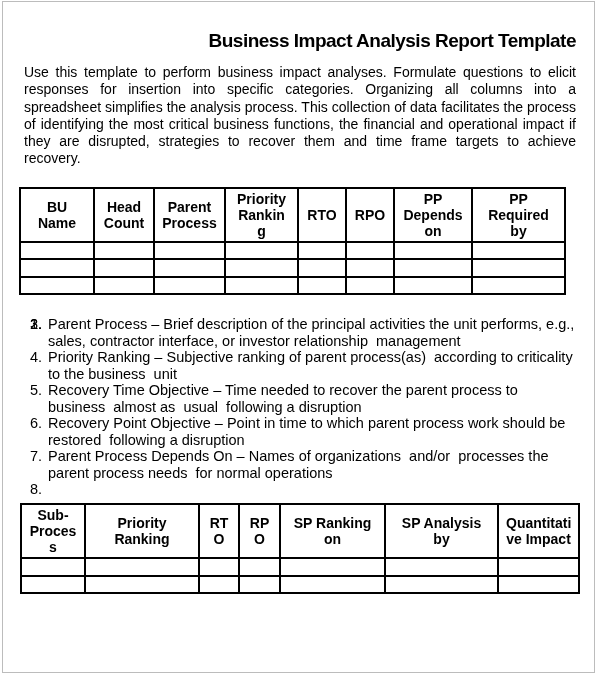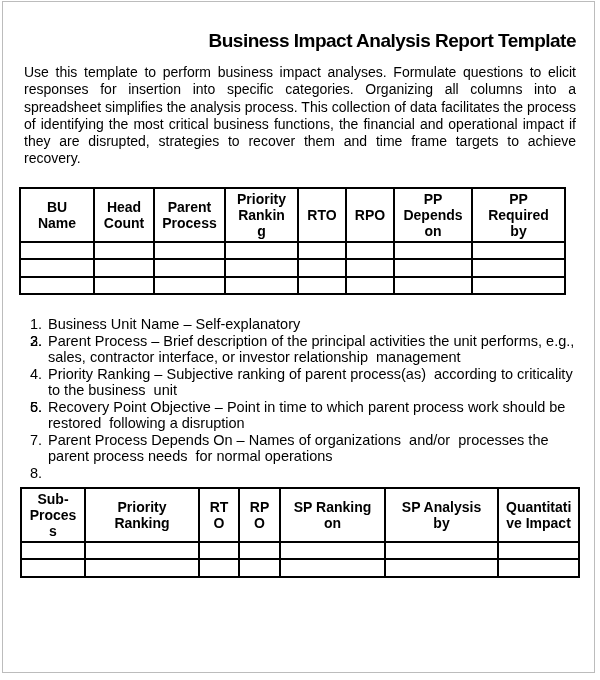--- a/index.html
+++ b/index.html
@@ -141,25 +141,25 @@
           <td></td>
           <td></td>
           <td></td>
           <td></td>
           <td></td>
       </tr>
     </tbody>
   </table>
 
   <ol class="defs">
-    <li><span class="num">1.</span><span>Business Unit Name – Self-explanatory</span></li>
+    <li><span class="num">1.</span></li>
     <li><span class="num">2.</span></li>
     <li><span class="num">3.</span><span>Parent Process – Brief description of the principal activities the unit performs, e.g., sales, contractor interface, or investor relationship  management</span></li>
     <li><span class="num">4.</span><span>Priority Ranking – Subjective ranking of parent process(as)  according to criticality to the business  unit</span></li>
-    <li><span class="num">5.</span></li>
+    <li><span class="num">5.</span><span>Recovery Time Objective – Time needed to recover the parent process to business  almost as  usual  following a disruption</span></li>
     <li><span class="num">6.</span><span>Recovery Point Objective – Point in time to which parent process work should be restored  following a disruption</span></li>
     <li><span class="num">7.</span><span>Parent Process Depends On – Names of organizations  and/or  processes the parent process needs  for normal operations</span></li>
     <li><span class="num">8.</span></li>
   </ol>
 
   <table class="t2">
     <colgroup>
       <col style="width:64px">
         <col style="width:114px">
         <col style="width:40px">

